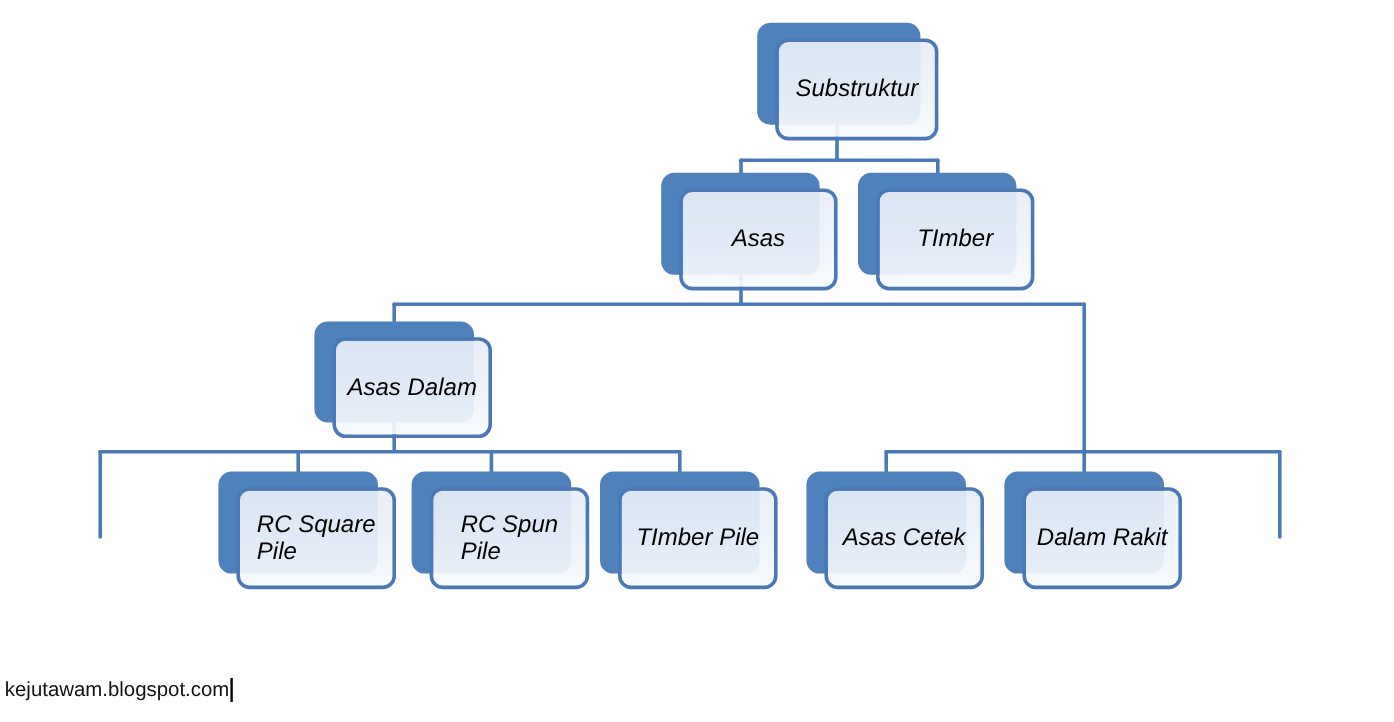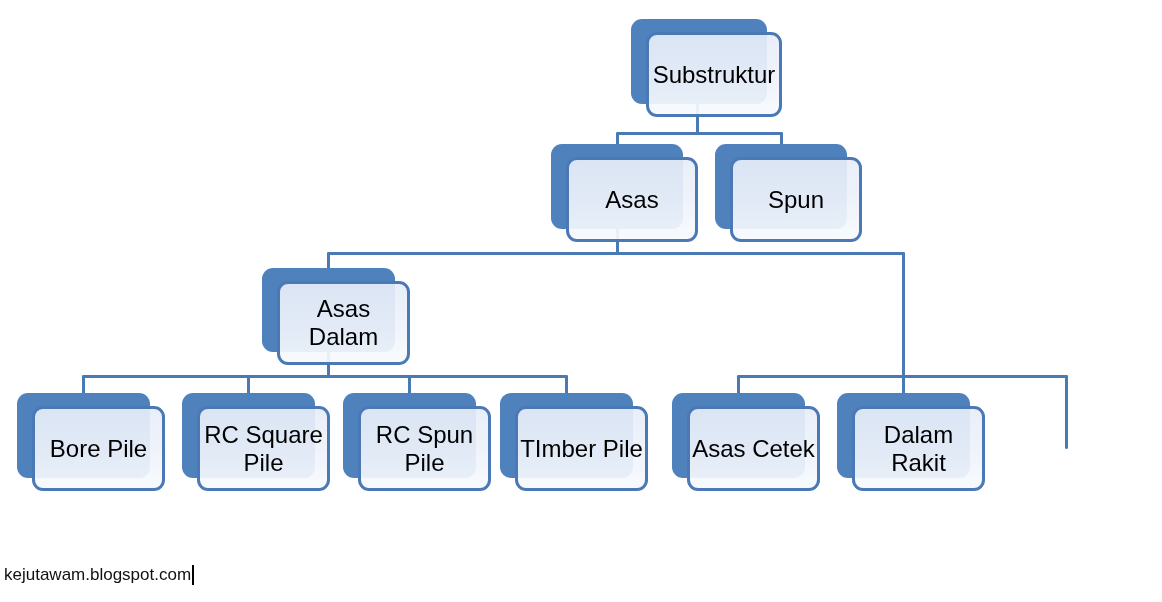--- a/index.html
+++ b/index.html
@@ -31,26 +31,26 @@
   }
   .node-box{
     position:absolute;left:0;top:0;right:0;bottom:0;
     background:linear-gradient(180deg, rgba(231,237,248,0.92) 0%, rgba(238,243,251,0.92) 55%, rgba(247,250,253,0.92) 100%);
     border:3px solid var(--border-blue);
     border-radius:11px;
     box-sizing:border-box;
     display:flex;align-items:center;justify-content:center;
   }
   .node-label{
-    font-size:24px;
+    font-size:20px;
     line-height:1.15;
     color:var(--text-color);
-    text-align:center;
     white-space:pre-line;
     padding:0 2px;
+    font-style:italic;
   }
   
   .footer{
     position:absolute;left:4px;top:565px;
     font-size:17px;color:#111111;
     display:flex;align-items:center;justify-content:center;
   }
   .caret{
     display:inline-block;width:2px;height:20px;
     background:#000;margin-left:1px;
@@ -86,37 +86,31 @@
 
   <div class="node" style="left:566px;top:157px;width:132px;height:85px;">
     <div class="node-shadow"></div>
     <div class="node-box">
       <span class="node-label">Asas</span>
     </div>
   </div>
   <div class="node" style="left:730px;top:157px;width:132px;height:85px;">
     <div class="node-shadow"></div>
     <div class="node-box">
-      <span class="node-label">Spun</span>
+      <span class="node-label">TImber</span>
     </div>
   </div>
 
   <div class="node" style="left:277px;top:281px;width:133px;height:84px;">
     <div class="node-shadow"></div>
     <div class="node-box">
       <span class="node-label">Asas Dalam</span>
     </div>
   </div>
 
-  <div class="node" style="left:32px;top:406px;width:133px;height:85px;">
-    <div class="node-shadow"></div>
-    <div class="node-box">
-      <span class="node-label">Bore Pile</span>
-    </div>
-  </div>
   <div class="node" style="left:197px;top:406px;width:133px;height:85px;">
     <div class="node-shadow"></div>
     <div class="node-box">
       <span class="node-label">RC Square
 Pile</span>
     </div>
   </div>
   <div class="node" style="left:358px;top:406px;width:133px;height:85px;">
     <div class="node-shadow"></div>
     <div class="node-box">

